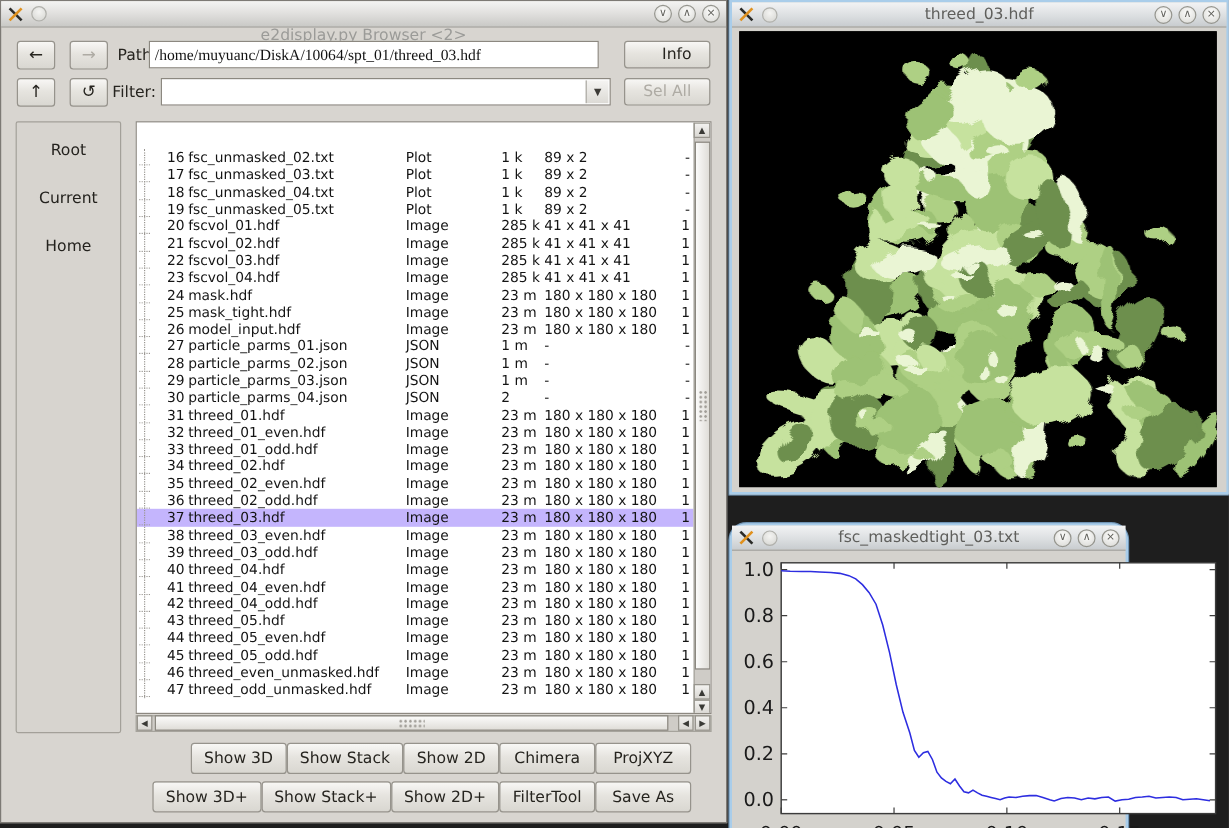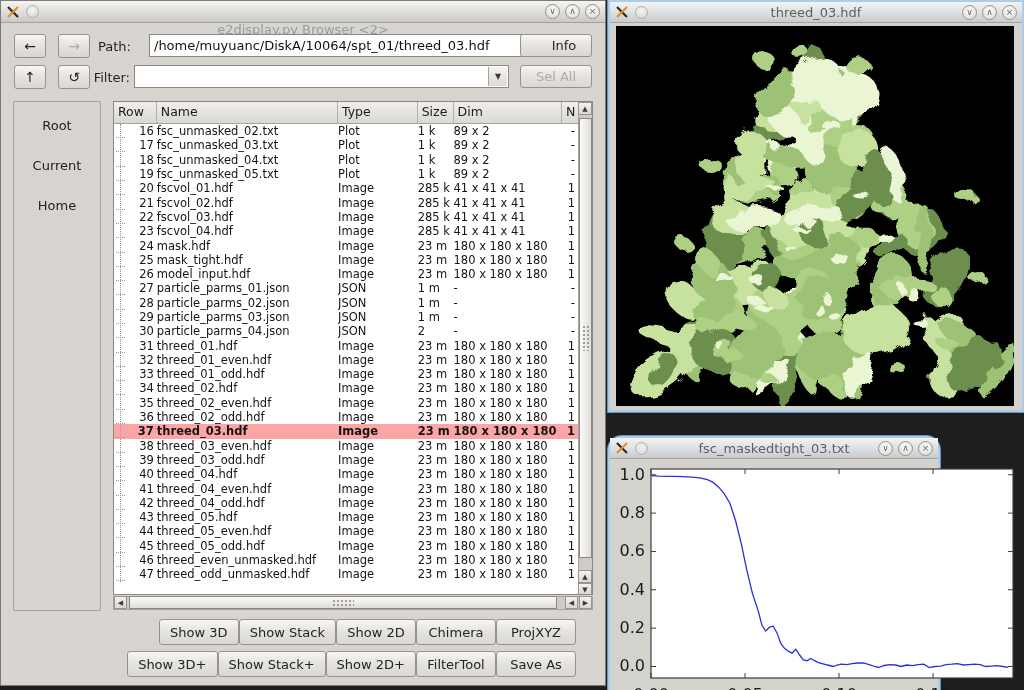--- a/index.html
+++ b/index.html
@@ -46,21 +46,21 @@
   #file-table { position:absolute; left:112px; top:100px; width:480px; height:494px;
     border:1px solid #8c8880; background:#ffffff; overflow:hidden; }
   #thead { position:absolute; left:0; top:0; right:14px; height:22px;
     background:linear-gradient(#f0efed,#dad8d3); border-bottom:1px solid #a6a39c; display:flex; }
   .hcell { font-size:12.5px; color:#1d1b17; padding:2px 0 0 4px; border-right:1px solid #b3b0aa; }
   .c-row{width:43px;} .c-name{width:182px;} .c-type{width:80px;} .c-size{width:36px;}
   .c-dim{width:109px;} .c-n{width:16px; border-right:none;}
   #tbody { position:absolute; left:0; top:22px; right:14px; height:458px; overflow:hidden; }
   .tree-rail { position:absolute; left:6px; top:0; bottom:0; width:0; border-left:1px dotted #9a9792; }
   .trow { display:flex; height:14.31px; align-items:center; font-size:11.5px; color:#141414; white-space:nowrap; }
-  .trow.selected { background:#fca5a5;font-weight:bold; }
+  .trow.selected { background:#c4b5fd; }
   .cell { overflow:hidden; }
   .cell.c-row { display:flex; align-items:flex-end; }
   .tree-tick { display:inline-block; width:9px; border-top:1px dotted #9a9792; margin:0 2px 0 2px; }
   .rownum { flex:1; text-align:right; padding-right:3px; }
   .cell.c-n { text-align:right; padding-right:3px; }
 
   .vscroll { position:absolute; right:0; top:0; width:14px; height:494px; background:#cfccc7; border-left:1px solid #a6a39c; }
   .hscroll { position:absolute; left:112px; top:595px; width:480px; height:14px; background:#cfccc7; border:1px solid #a6a39c; }
   .sbtn { position:absolute; width:14px; height:13px; background:linear-gradient(#f3f2f0,#d9d7d2);
     border:1px solid #97948d; font-size:7px; color:#3a3a36; display:flex; align-items:center; justify-content:center; }
@@ -116,21 +116,21 @@
         <span>→</span>
       </div>
     <div class="pbtn navbtn" style="left:13px; top:64px;">
         <span>↑</span>
       </div>
     <div class="pbtn navbtn" style="left:57px; top:64px;">
         <span>↺</span>
       </div>
 
     <span class="field-label" style="left:97px; top:38px; width:32px; text-align:right;">Path:</span>
-    <input class="text-input" style="left: 148px; top: 33px; width: 375px; height: 23px;" value="/home/muyuanc/DiskA/10064/spt_01/threed_03.hdf">
+    <input class="text-input" style="left: 123px; top: 33px; width: 375px; height: 23px; font-family: Liberation Serif, serif;" value="/home/muyuanc/DiskA/10064/spt_01/threed_03.hdf">
     <div class="pbtn" style="left:519px; top:33px; width:72px; height:23px;padding-left:16px;">
         <span>Info</span>
       </div>
 
     <span class="field-label" style="left:89px; top:69px; width:40px; text-align:right;">Filter:</span>
     <div class="combo" style="left:133px; top:64px; width:375px; height:23px;">
       <span class="dd">
           <span>▼</span>
         </span>
     </div>
@@ -138,28 +138,20 @@
         <span>Sel All</span>
       </div>
 
     <div id="places-panel">
         <div class="place-item">Root</div>
         <div class="place-item">Current</div>
         <div class="place-item">Home</div>
       </div>
 
     <div id="file-table">
-      <div id="thead">
-          <div class="hcell c-row">Row</div>
-          <div class="hcell c-name">Name</div>
-          <div class="hcell c-type">Type</div>
-          <div class="hcell c-size">Size</div>
-          <div class="hcell c-dim">Dim</div>
-          <div class="hcell c-n">N</div>
-        </div>
       <div id="tbody">
           <div class="tree-rail"></div>
           <div class="trow">
             <div class="cell c-row">
               <span class="tree-tick"></span>
               <span class="rownum">16</span>
             </div>
             <div class="cell c-name">fsc_unmasked_02.txt</div>
             <div class="cell c-type">Plot</div>
             <div class="cell c-size">1 k</div>

